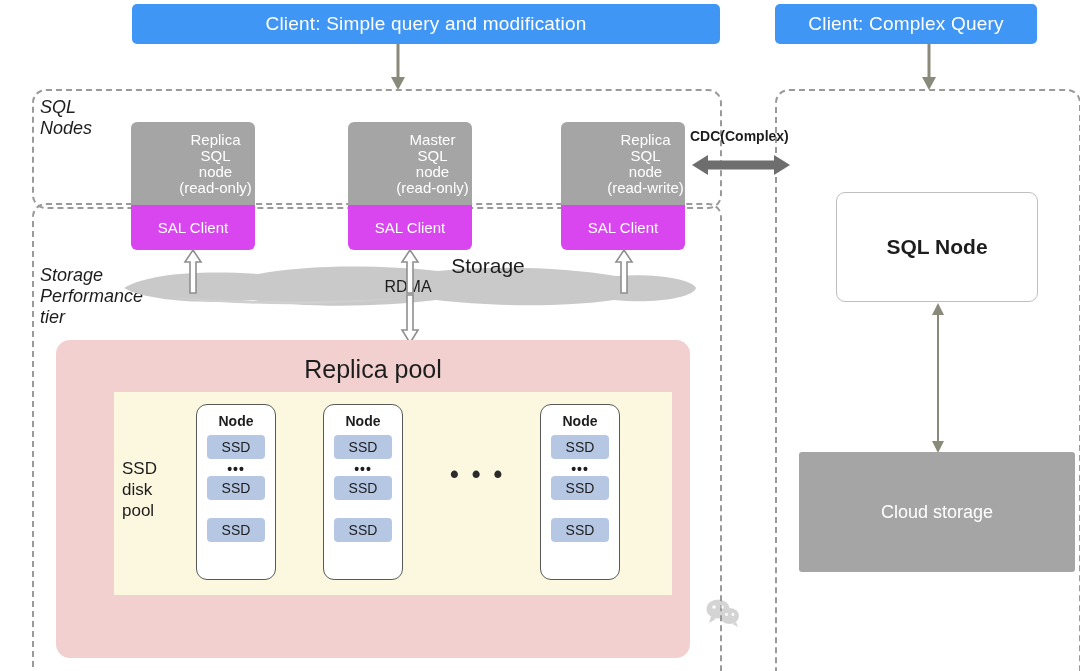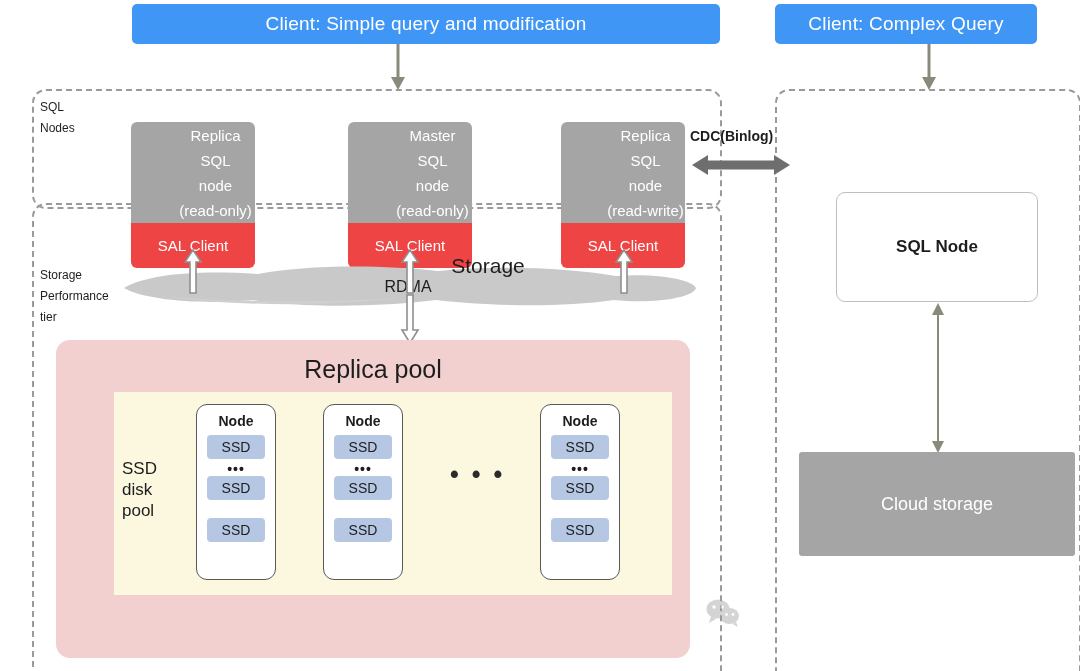--- a/index.html
+++ b/index.html
@@ -41,24 +41,25 @@
     border: 2px dashed #9a9a9a;
     border-radius: 14px;
     background: transparent;
   }
   #sql-nodes-box     { left: 14px;  top: 89px;  width: 686px; height: 116px; }
   #storage-tier-box  { left: 14px;  top: 203px; width: 686px; height: 492px; }
   #htap-box          { left: 757px; top: 89px;  width: 302px; height: 606px; }
 
   .box-caption {
     position: absolute;
-    font-size: 12px;
+    font-size: 18px;
     color: #1d1d1d;
     line-height: 21px;
     white-space: pre-line;
+    font-style: italic;
   }
   #sql-nodes-caption     { left: 22px;  top: 97px;  }
   #storage-tier-caption  { left: 22px;  top: 265px; }
 
   #htap-title {
     position: absolute;
     left: 757px;
     top: 118px;
     width: 302px;
     text-align: center;
@@ -68,33 +69,33 @@
 
   
   .sql-node {
     position: absolute;
     width: 124px;
   }
   .sql-node .head {
     background: #a5a5a5;
     color: #ffffff;
     border-radius: 6px 6px 0 0;
-    height: 101px;
+    height: 83px;
     display: flex;
     flex-direction: column;
     align-items: center;
     justify-content: center;
     font-size: 15px;
-    line-height: 25px;
+    line-height: 16px;
     text-align: center;
     white-space: pre-line;
     padding-left: 45px;
   }
   .sql-node .sal {
-    background: #ef4444;
+    background: #d946ef;
     color: #ffffff;
     border-radius: 0 0 6px 6px;
     height: 45px;
     display: flex;
     align-items: center;
     justify-content: center;
     font-size: 15px;
   }
   #sql-node-1 { left: 113px; top: 122px; }
   #sql-node-2 { left: 330px; top: 122px; }
@@ -235,31 +236,31 @@
     left: 818px;
     top: 192px;
     width: 202px;
     height: 110px;
     background: #ffffff;
     border: 1.4px solid #bfbfbf;
     border-radius: 9px;
     display: flex;
     align-items: center;
     justify-content: center;
-    font-size: 17px;
+    font-size: 21px;
     font-weight: bold;
     color: #1d1d1d;
     box-sizing: border-box;
   }
   #htap-cloud-storage {
     position: absolute;
     left: 781px;
     top: 452px;
     width: 276px;
-    height: 104px;
+    height: 120px;
     background: #a5a5a5;
     border-radius: 3px;
     display: flex;
     align-items: center;
     justify-content: center;
     font-size: 18px;
     color: #ffffff;
   }
   #htap-arrow { position: absolute; left: 911px; top: 302px; }
 
@@ -329,21 +330,21 @@
 (read-only)</div>
     <div class="sal">SAL Client</div>
   </div>
   <div class="sql-node" id="sql-node-3">
     <div class="head">Replica SQL
 node
 (read-write)</div>
     <div class="sal">SAL Client</div>
   </div>
 
-  <div id="cdc-label">CDC(Binlog)</div>
+  <div id="cdc-label">CDC(Complex)</div>
   <svg id="cdc-arrow" width="100" height="30">
     <line x1="14" y1="15" x2="86" y2="15" stroke="#6e6e6e" stroke-width="9"></line>
     <polygon points="1,15 17,5 17,25" fill="#6e6e6e"></polygon>
     <polygon points="99,15 83,5 83,25" fill="#6e6e6e"></polygon>
   </svg>
 
   <svg id="rdma-cloud" width="580" height="45">
     <path d="M6,26 C30,12 80,8 140,12 C185,3 260,2 320,9 C380,3 450,6 498,14
              C540,11 575,18 578,26 C575,36 535,42 496,38
              C440,46 370,44 318,38 C255,46 180,45 135,38

